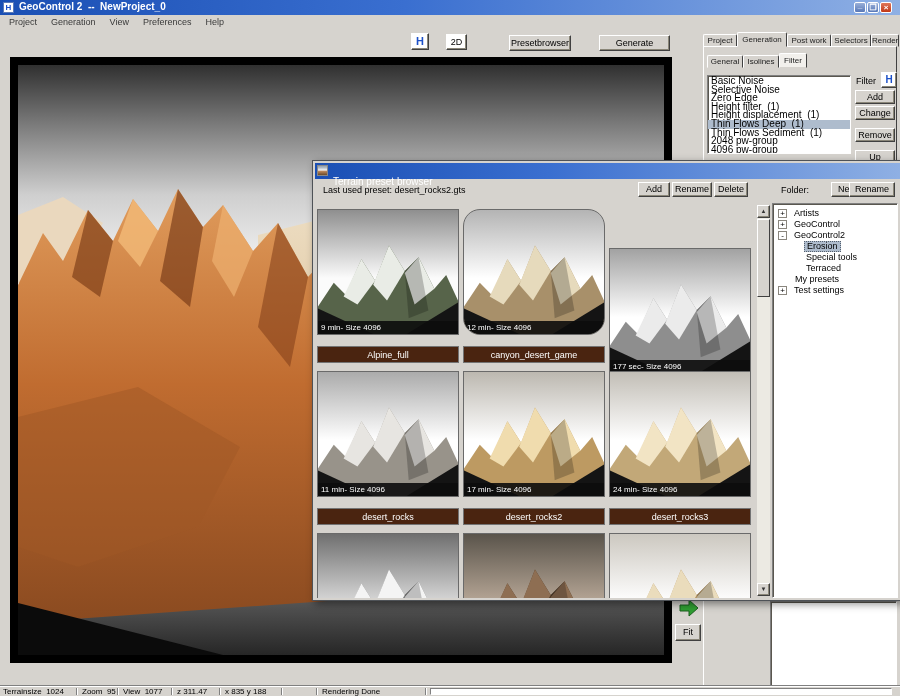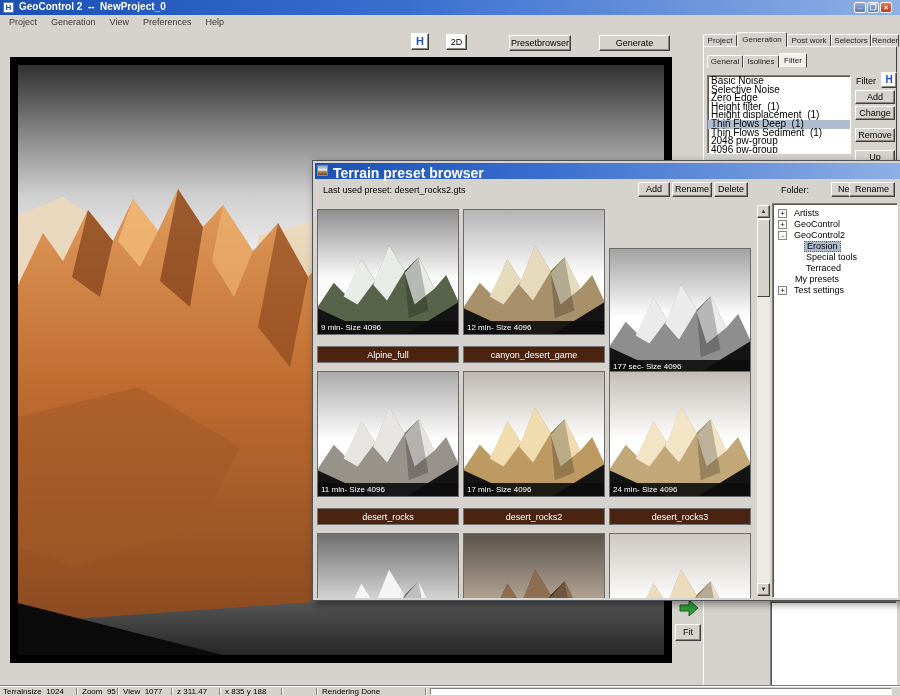--- a/index.html
+++ b/index.html
@@ -46,34 +46,34 @@
   .lb-row.sel{background:var(--c-selection,#aebccd);}
   .small-label{position:absolute;font-size:9px;color:#000;}
 
   
   .pwin{position:absolute;left:312px;top:160px;width:592px;height:441px;background:#d6d3ce;
         border:1px solid #4e5257;padding:2px;z-index:5;box-shadow:3px 3px 8px rgba(0,0,0,.45);}
   .ptitle{position:relative;height:16px;
         background:linear-gradient(90deg,var(--c-titlebar_start,#1a4fb4),#3a6fd0 40%,var(--c-titlebar_end,#8fb0e4));}
   .picon{position:absolute;left:2px;top:2px;width:11px;height:11px;border:1px solid #888;
         background:linear-gradient(#9aa8b8 10%,#f2f2f2 45%,#b8865a 60%,#6a4a2a);}
-  .ptext{position:absolute;left:18px;top:2px;font-size:14px;font-weight:bold;color:#fff;}
+  .ptext{position:absolute;left:18px;top:13px;font-size:10px;font-weight:normal;color:#fff;}
   .ptools{position:relative;height:24px;}
   .plast{position:absolute;left:8px;top:6px;font-size:9px;color:#000;}
   .pcontent{position:relative;height:395px;overflow:hidden;}
   .cell{position:absolute;width:142px;}
   .thumb{position:relative;width:142px;height:126px;overflow:hidden;border:1px solid #6a6a6a;}
   .tsvg{position:absolute;left:0;top:0;width:100%;height:100%;}
   .ttime{position:absolute;left:0;right:0;bottom:0;height:13px;background:rgba(12,12,12,.9);
         color:#fff;font-size:8px;line-height:13px;padding-left:3px;white-space:pre;}
   .pname{margin-top:11px;height:17px;line-height:16px;text-align:center;color:#fff;font-size:9px;
         background:var(--c-name_bar,#4a2410);border:1px solid #737373;}
   
   .t1{background:linear-gradient(#8f8f8f,#fbfbfb 55%);--m2:#57644a;--m1:#e9ece6;}
-  .t2{background:linear-gradient(#b4b4b4,#ffffff 55%);--m2:#a8906a;--m1:#e6dabc;}
+  .t2{background:linear-gradient(#b4b4b4,#ffffff 55%);border-radius:17px;--m2:#a8906a;--m1:#e6dabc;}
   .t3{background:linear-gradient(#a2a2a2,#ffffff 55%);--m2:#8e8e8e;--m1:#ebebeb;}
   .t4{background:linear-gradient(#ababab,#ffffff 55%);--m2:#98938a;--m1:#e7e5e1;}
   .t5{background:linear-gradient(#bcb8b0,#ffffff 55%);--m2:#bd9a62;--m1:#f0dcae;}
   .t6{background:linear-gradient(#c2beb6,#ffffff 55%);--m2:#c2a878;--m1:#f2e4c4;}
   .t7{background:linear-gradient(#6f6f6f,#e2e2e2 60%);--m2:#7b7b7b;--m1:#f4f4f4;}
   .t8{background:linear-gradient(#5a544b,#bfae9d 60%);--m2:#4e3a28;--m1:#8e6e52;}
   .t9{background:linear-gradient(#ccc8c0,#ffffff 55%);--m2:#b2905e;--m1:#eadcbc;}
 
   
   .sb{position:absolute;left:442px;top:2px;width:13px;height:391px;background:#eceae3;}

